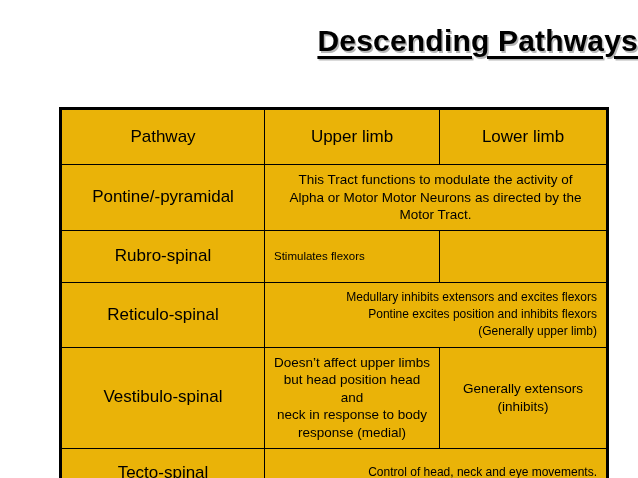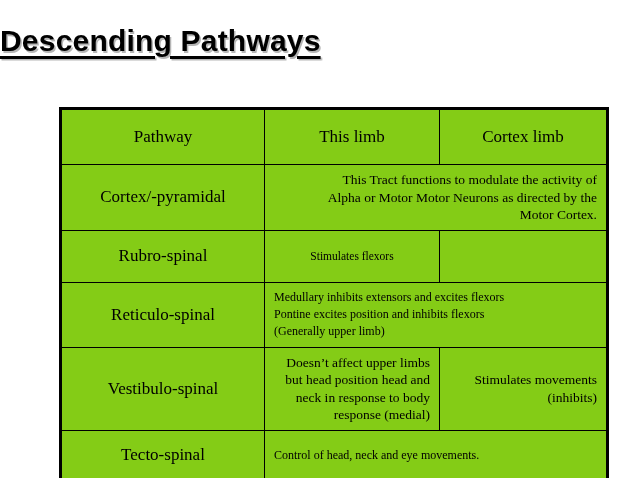--- a/index.html
+++ b/index.html
@@ -16,21 +16,21 @@
     color: #000000;
     position: relative;
   }
 
   
   .slide-title {
     position: absolute;
     left: 0;
     top: 24px;
     width: 638px;
-    text-align: left;
+    text-align: right;
     font-family: "Liberation Sans", sans-serif;
     font-size: 30px;
     font-weight: bold;
     letter-spacing: 0.2px;
     color: #000000;
     text-decoration: underline;
     text-underline-offset: 5px;
     text-decoration-thickness: 3px;
     text-shadow: 1.5px 1.5px 0 rgba(120,120,120,0.55);
     white-space: nowrap;
@@ -51,22 +51,21 @@
     box-shadow: 2px 2px 0 rgba(0,0,0,0.55);
   }
   table.pathways,
   table.pathways > tbody {
     border: 0;
   }
   table.pathways td {
     border: 1px solid #000000;
     padding: 0;
     vertical-align: middle;
-    background: #84cc16;
-    font-family: Liberation Serif, serif;
+    background: #eab308;
   }
   
   table.pathways {
     outline: 3px solid #000000;
     outline-offset: -1.5px;
   }
 
   col.c-pathway { width: 203px; }
   col.c-upper   { width: 175px; }
   col.c-lower   { width: 167px; }
@@ -86,31 +85,30 @@
 
   
   .hdr {
     text-align: center;
     font-size: 17px;
   }
   tr.row-header td { height: 54px; }
 
   
   .body-left {
-    text-align: right;
+    text-align: center;
     font-size: 13.5px;
     line-height: 1.3;
   }
   .body-center {
-    text-align: left;
+    text-align: right;
     font-size: 12px;
     line-height: 1.45;
   }
   .body-center-sm {
-    text-align: center;
     font-size: 11.5px;
   }
   .top-align { vertical-align: top; margin-left: 24px; }
 
   tr.row-cortico td   { height: 58px; }
   tr.row-rubro td     { height: 51px; }
   tr.row-reticulo td  { height: 55px; }
   tr.row-vestibulo td { height: 71px; }
   tr.row-tecto td     { height: 49px; }
 
@@ -128,36 +126,36 @@
       <col class="c-upper">
       <col class="c-lower">
     </colgroup>
     <tbody>
 
       <tr class="row-header">
         <td>
           <div class="cell hdr">Pathway</div>
         </td>
         <td>
-          <div class="cell hdr">This limb</div>
-        </td>
-        <td>
-          <div class="cell hdr">Cortex limb</div>
+          <div class="cell hdr">Upper limb</div>
+        </td>
+        <td>
+          <div class="cell hdr">Lower limb</div>
         </td>
       </tr>
 
       <tr class="row-cortico">
         <td>
-          <div class="cell pathway-name">Cortex/-pyramidal</div>
+          <div class="cell pathway-name">Pontine/-pyramidal</div>
         </td>
         <td colspan="2">
           <div class="cell body-left">
             <span class="line">This Tract functions to modulate the activity of</span>
             <span class="line">Alpha or Motor Motor Neurons as directed by the</span>
-            <span class="line">Motor Cortex.</span>
+            <span class="line">Motor Tract.</span>
           </div>
         </td>
       </tr>
 
       <tr class="row-rubro">
         <td>
           <div class="cell pathway-name">Rubro-spinal</div>
         </td>
         <td>
           <div class="cell body-center-sm">Stimulates flexors</div>
@@ -187,21 +185,21 @@
         <td class="top-align">
           <div class="cell body-left">
             <span class="line">Doesn’t affect upper limbs</span>
             <span class="line">but head position head and</span>
             <span class="line">neck in response to body</span>
             <span class="line">response (medial)</span>
           </div>
         </td>
         <td class="top-align">
           <div class="cell body-left">
-            <span class="line">Stimulates movements</span>
+            <span class="line">Generally extensors</span>
             <span class="line">(inhibits)</span>
           </div>
         </td>
       </tr>
 
       <tr class="row-tecto">
         <td>
           <div class="cell pathway-name">Tecto-spinal</div>
         </td>
         <td colspan="2">

